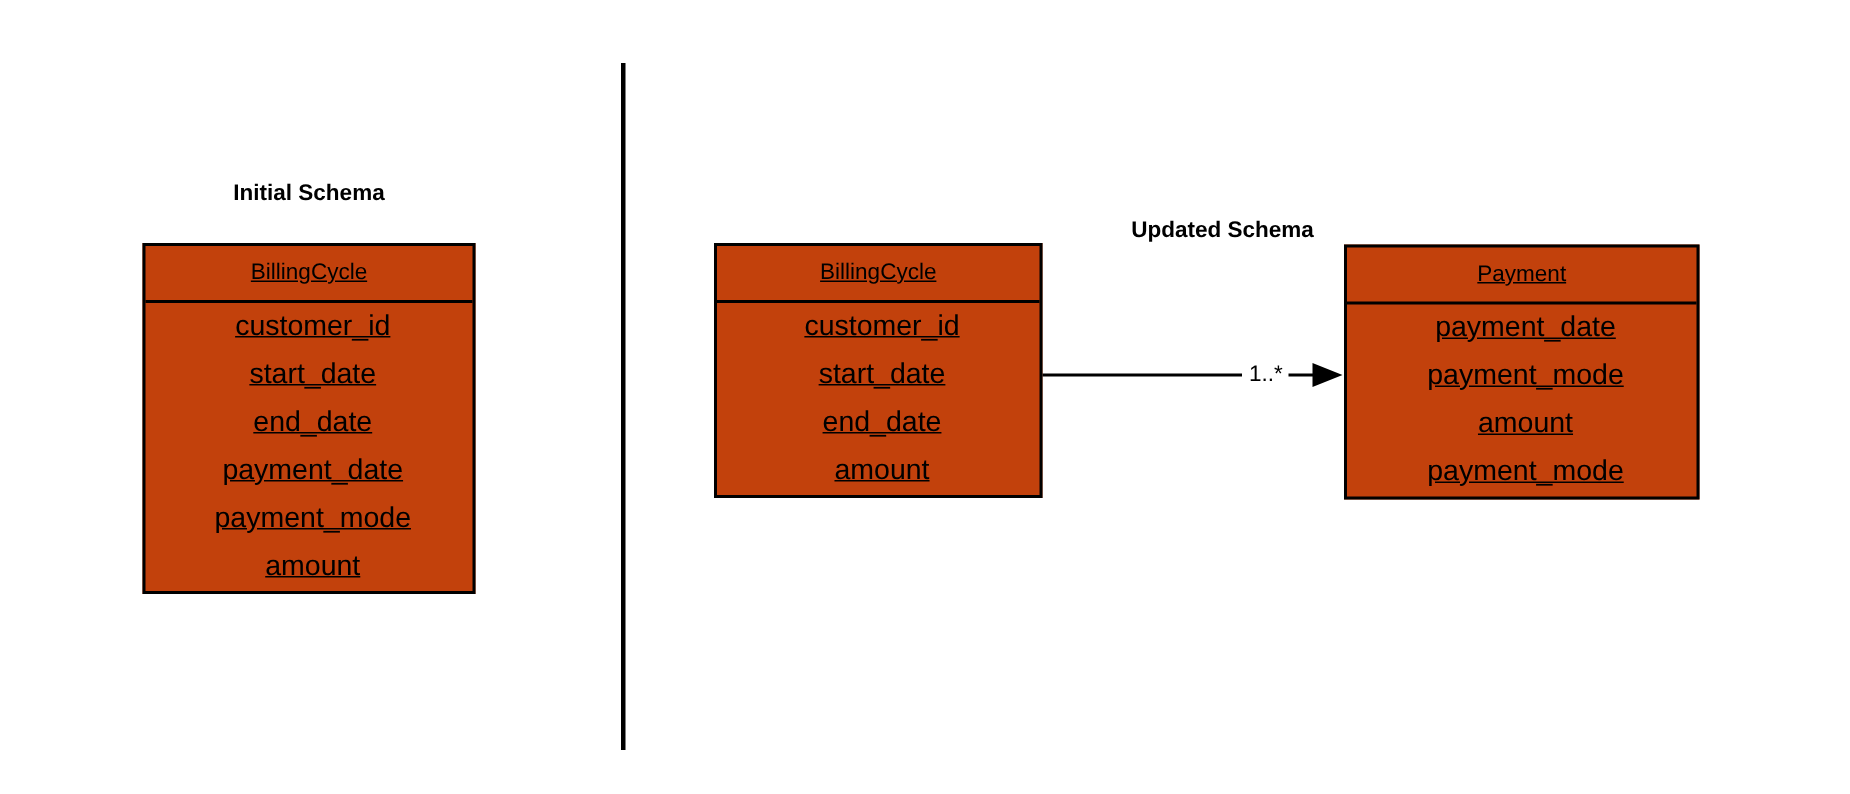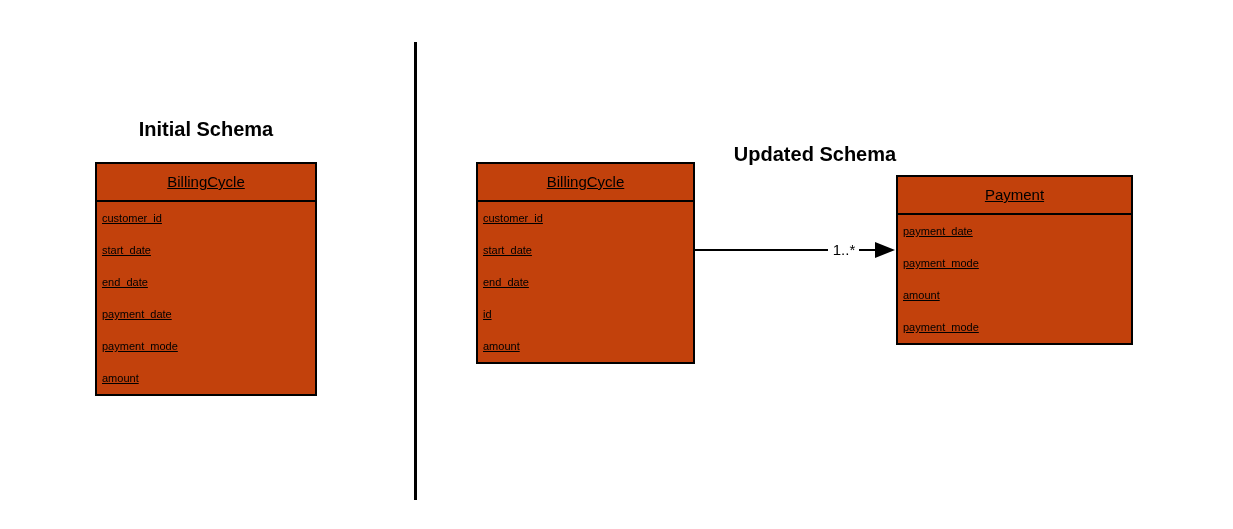--- a/index.html
+++ b/index.html
@@ -22,21 +22,21 @@
     top: 42px;
     width: 3px;
     height: 458px;
     background: #000000;
   }
   .schema-title {
     position: absolute;
     top: 119px;
     width: 220px;
     text-align: center;
-    font-size: 20px;
+    font-size: 15px;
     font-weight: bold;
     line-height: 20px;
     white-space: nowrap;
   }
   .title-left  { left: 96px; }
   .title-right { left: 705px; margin-top: 25px; }
   .entity {
     position: absolute;
     border: 2px solid #000000;
     background: #c2410c;
@@ -47,27 +47,28 @@
     height: 36px;
     line-height: 36px;
     border-bottom: 2px solid #000000;
     text-align: center;
     font-size: 15px;
   }
   .entity-row {
     height: 32px;
     line-height: 32px;
     padding-left: 5px;
-    font-size: 11px;
+    font-size: 19px;
     white-space: nowrap;
     overflow: hidden;
+    text-align: center;
   }
   .box-initial-billingcycle { left: 95px;  top: 162px; width: 222px; }
   .box-updated-billingcycle { left: 476px; top: 162px; width: 219px; }
-  .box-payment              { left: 896px; top: 163px; width: 237px; margin-top: 12px; }
+  .box-payment              { left: 896px; top: 163px; width: 237px; }
   .rel-line {
     position: absolute;
     height: 2px;
     background: #000000;
   }
   .rel-seg1 { left: 695px; top: 249px; width: 135px; }
   .rel-seg2 { left: 859px; top: 249px; width: 17px; }
   .rel-label {
     position: absolute;
     left: 828px;
@@ -109,21 +110,20 @@
     <div class="entity-row">payment_date</div>
     <div class="entity-row">payment_mode</div>
     <div class="entity-row">amount</div>
   </div>
 
   <div class="entity box-updated-billingcycle">
     <div class="entity-header">BillingCycle</div>
     <div class="entity-row">customer_id</div>
     <div class="entity-row">start_date</div>
     <div class="entity-row">end_date</div>
-    <div class="entity-row">id</div>
     <div class="entity-row">amount</div>
   </div>
 
   <div class="entity box-payment">
     <div class="entity-header">Payment</div>
     <div class="entity-row">payment_date</div>
     <div class="entity-row">payment_mode</div>
     <div class="entity-row">amount</div>
     <div class="entity-row">payment_mode</div>
   </div>

